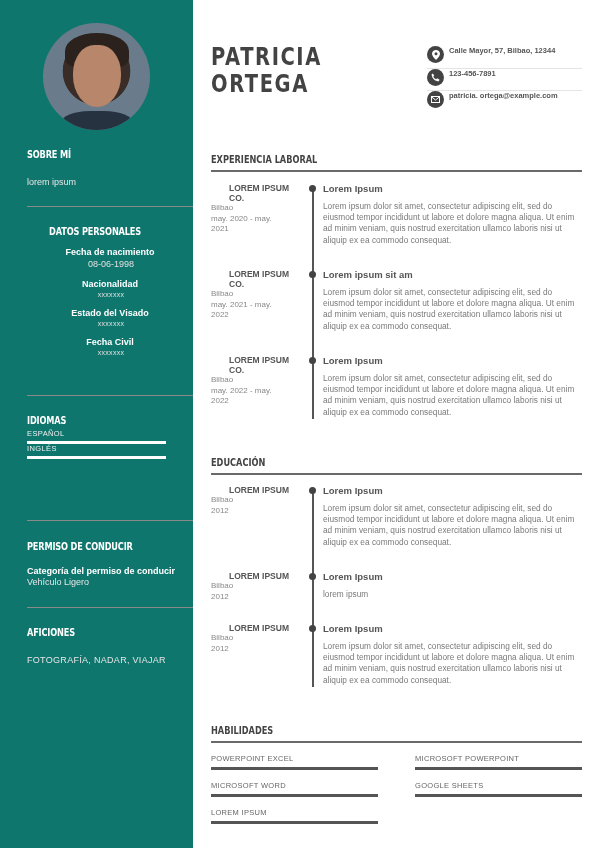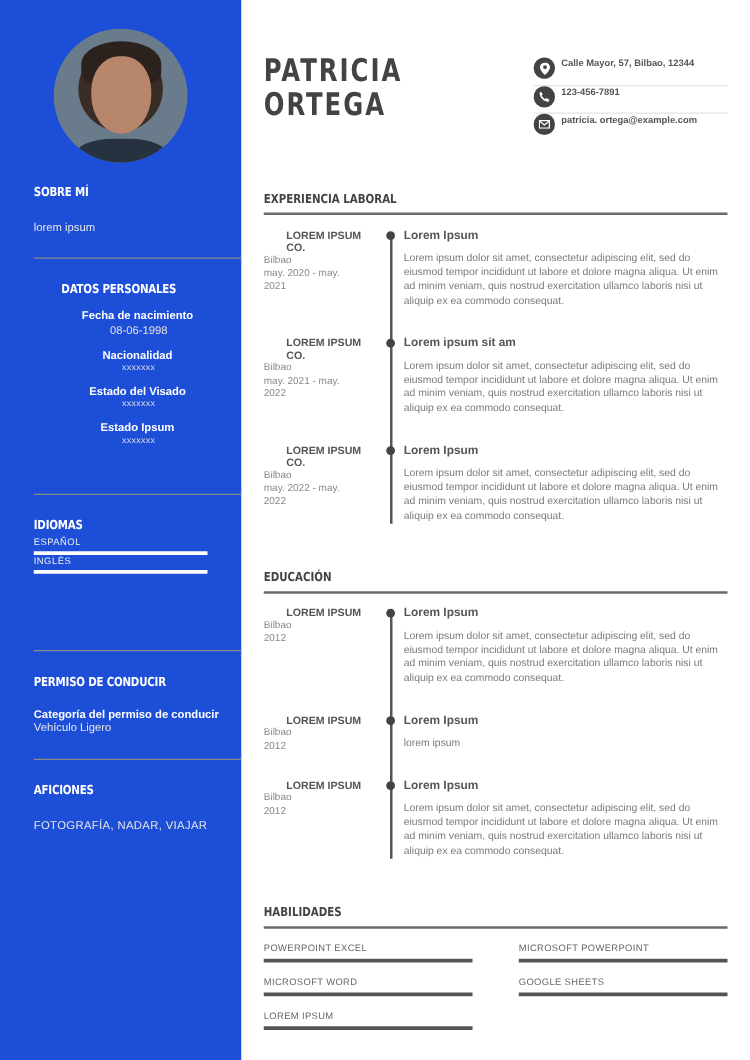--- a/index.html
+++ b/index.html
@@ -1,21 +1,21 @@
 <!DOCTYPE html>
 <html><head>
 <meta charset="utf-8">
 <style>
   * { margin: 0; padding: 0; box-sizing: border-box; }
   html, body { width: 600px; height: 848px; overflow: hidden; background: #ffffff; }
   body { font-family: "Liberation Sans", sans-serif; position: relative; }
 
   .sidebar {
     position: absolute; left: 0; top: 0; width: 193px; height: 848px;
-    background: #1d4ed8; color: #f2f2f2;
+    background: #0f766e; color: #f2f2f2;
   }
   .photo {
     position: absolute; left: 43px; top: 23px; width: 107px; height: 107px;
     border-radius: 50%; overflow: hidden;
     background: radial-gradient(circle at 50% 45%, #b9876a 0 28%, #3a2c26 29% 42%, #6a7c8c 43% 100%);
   }
   .photo .face {
     position: absolute; left: 30px; top: 22px; width: 48px; height: 62px; border-radius: 45% 45% 50% 50%;
     background: #b8866a;
   }
@@ -98,21 +98,21 @@
 
   <div class="sb-section" style="top:226px;text-align:center;">
     <div class="sb-heading">DATOS PERSONALES</div>
     <div style="margin-top:4px;">
       <div class="pd-label">Fecha de nacimiento</div>
       <div class="pd-value">08-06-1998</div>
       <div class="pd-label">Nacionalidad</div>
       <div class="pd-value x">xxxxxxx</div>
       <div class="pd-label">Estado del Visado</div>
       <div class="pd-value x">xxxxxxx</div>
-      <div class="pd-label">Estado Ipsum</div>
+      <div class="pd-label">Fecha Civil</div>
       <div class="pd-value x">xxxxxxx</div>
     </div>
   </div>
   <div class="sb-divider" style="top:395px;"></div>
 
   <div class="sb-section" style="top:415px;">
     <div class="sb-heading">IDIOMAS</div>
     <div style="margin-top:3px;">
       <div class="lang">
         <div class="lname">ESPAÑOL</div>

